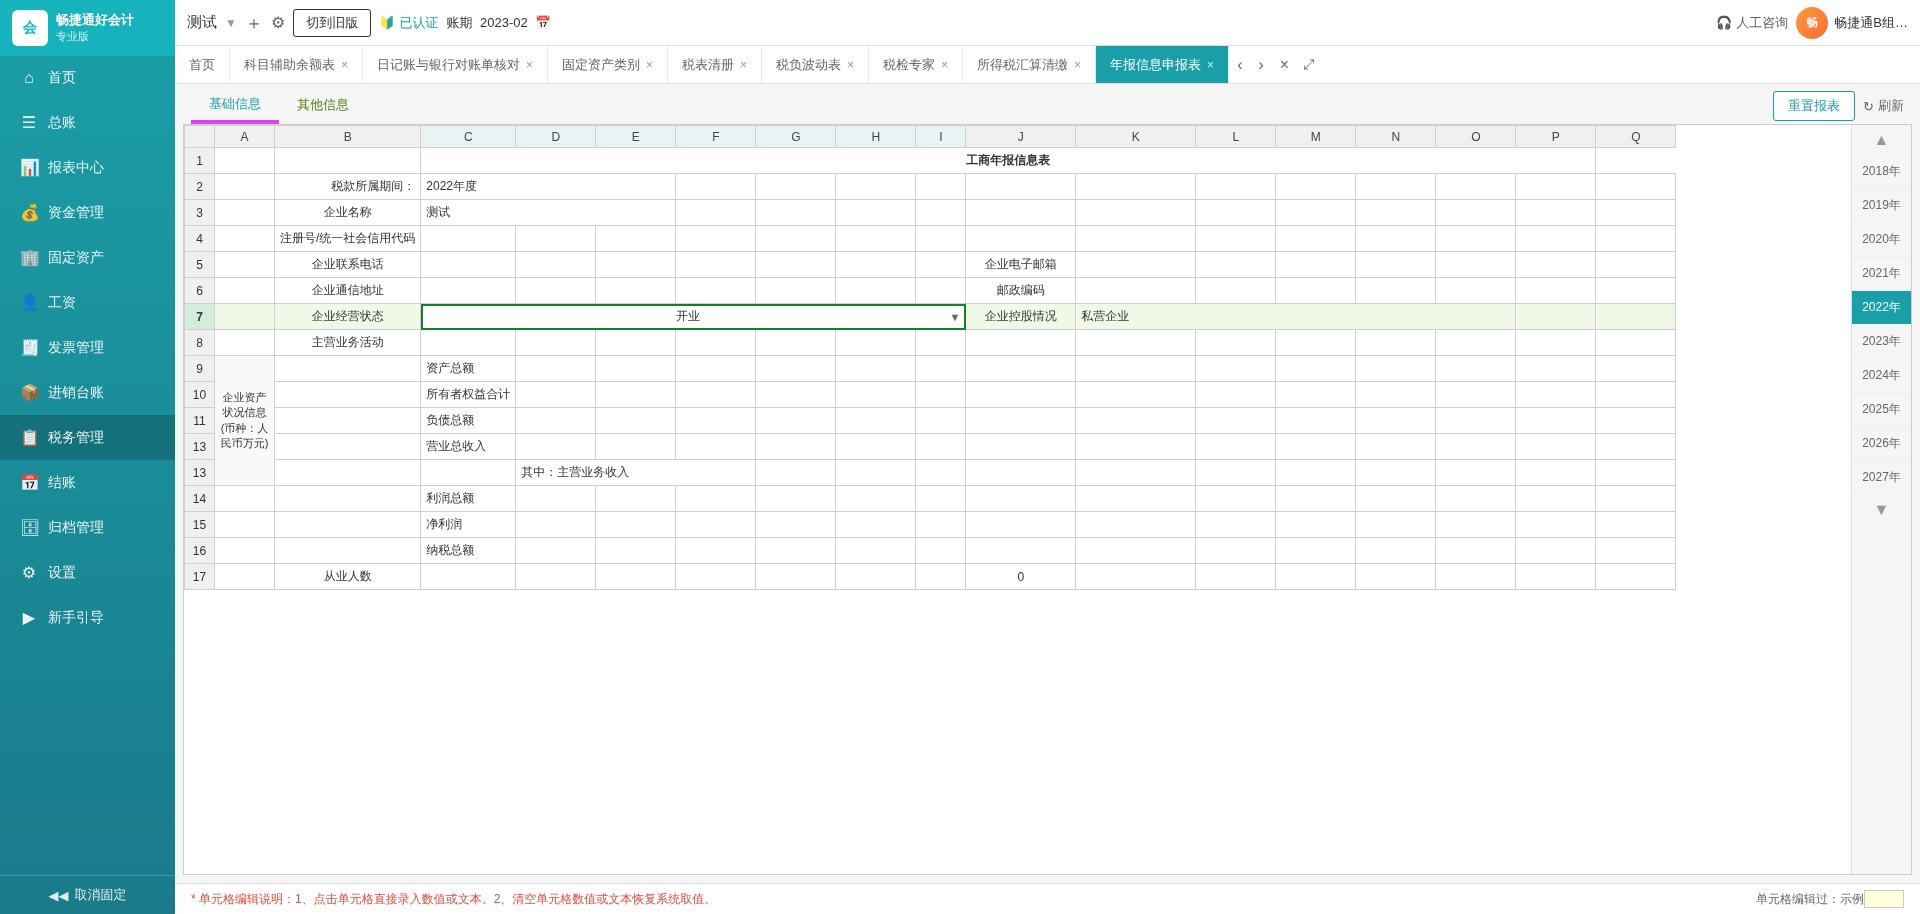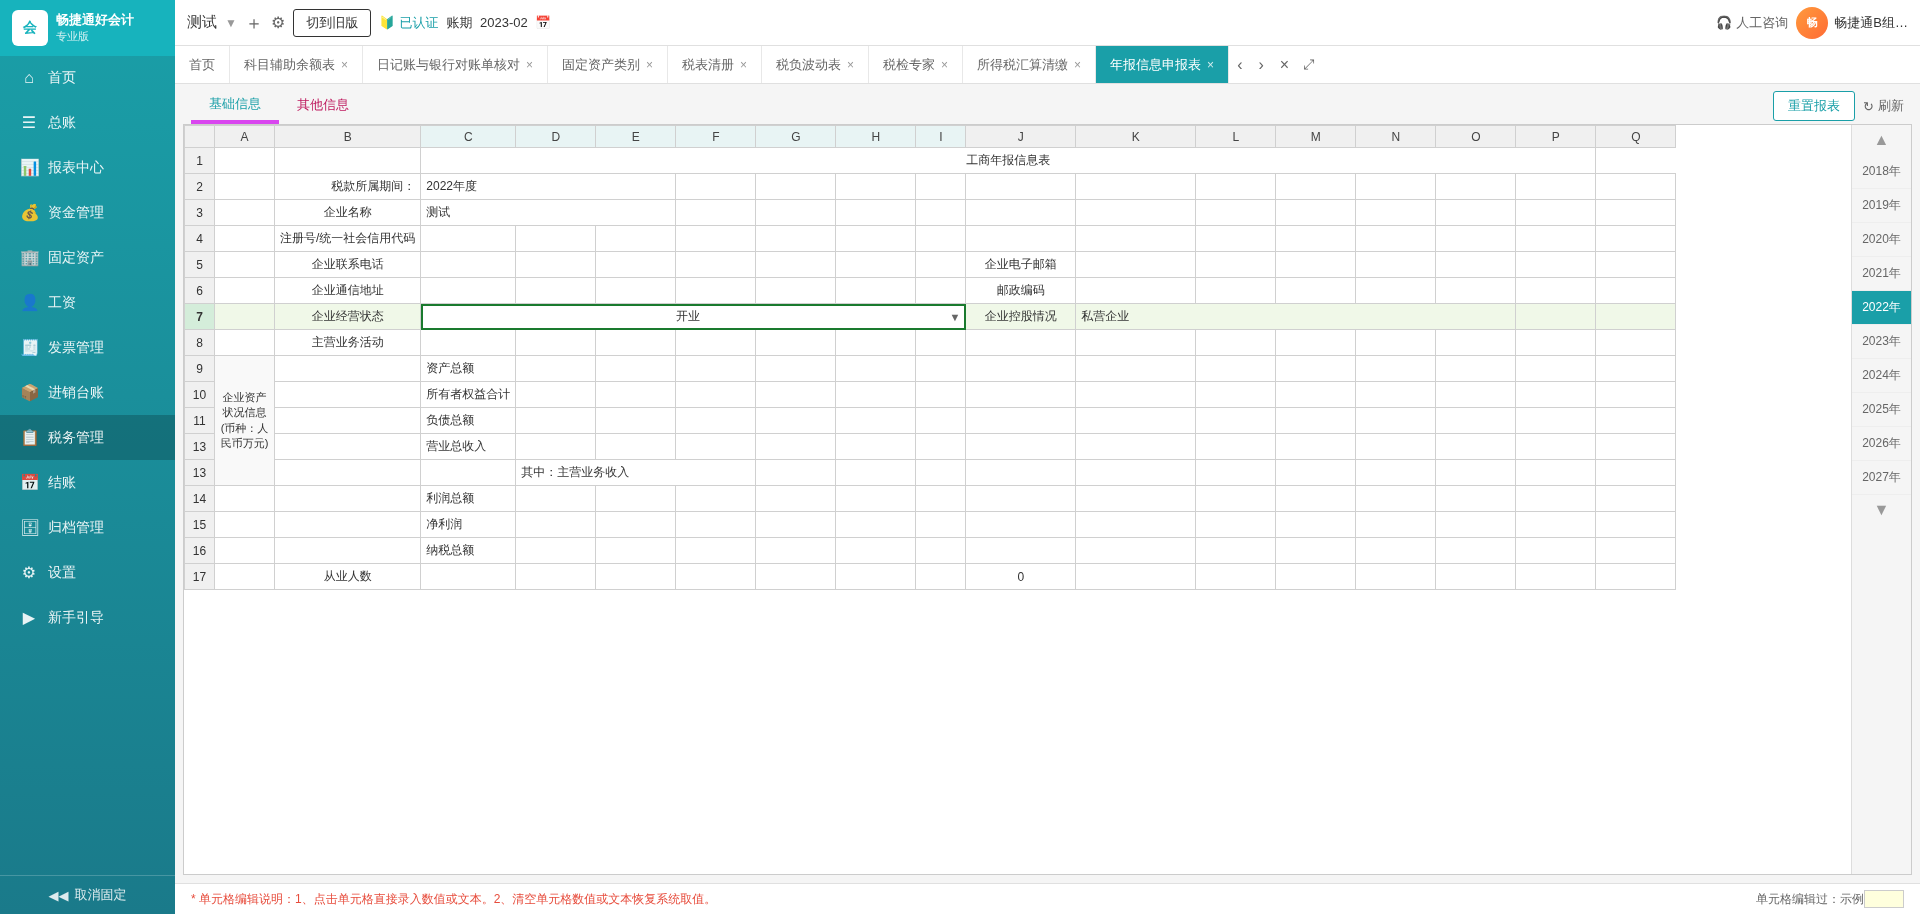--- a/index.html
+++ b/index.html
@@ -118,21 +118,21 @@
 
     
     .inner-tabs {
       display: flex; align-items: center;
       padding: 10px 16px 0;
       background: #f5f5f5;
       gap: 0;
     }
     .inner-tab {
       padding: 7px 18px;
-      cursor: pointer; font-size: 13px; color: #be185d;
+      cursor: pointer; font-size: 13px; color: #4d7c0f;
       border-bottom: 2px solid transparent;
     }
     .inner-tab.active { color: #1a9fa8; border-bottom: 4px solid #d946ef; font-weight: 500; }
 
     
     .action-bar {
       display: flex; align-items: center; justify-content: flex-end;
       padding: 6px 16px;
       background: #f5f5f5; gap: 8px; margin-left: 46px;
     }
@@ -182,21 +182,21 @@
     }
     .col-header-row th { background: #f0f0f0; }
 
     .active-col { background: #e8f4f4 !important; }
     .active-cell {
       outline: 2px solid #1a7a2e;
       outline-offset: -2px;
       position: relative;
       z-index: 1;
     }
-    .title-cell { text-align: center; font-size: 14px; font-weight: normal; }
+    .title-cell { text-align: center; font-size: 14px; font-weight: bold; }
 
     
     .cell-with-dropdown {
       display: flex; align-items: center; justify-content: space-between;
     }
 
     
     .year-sidebar {
       width: 60px; background: #f5f5f5;
       border-left: 1px solid #ddd;

